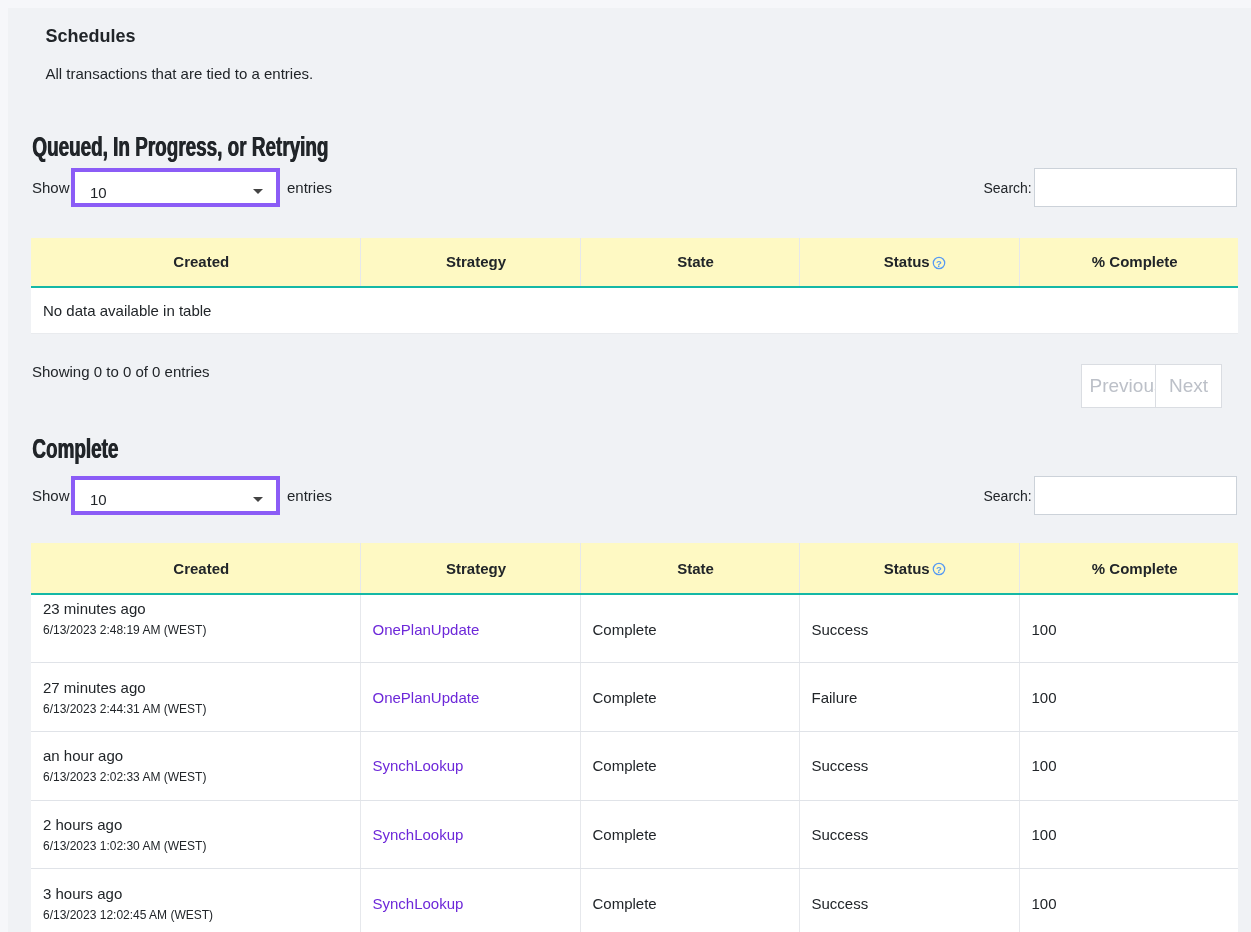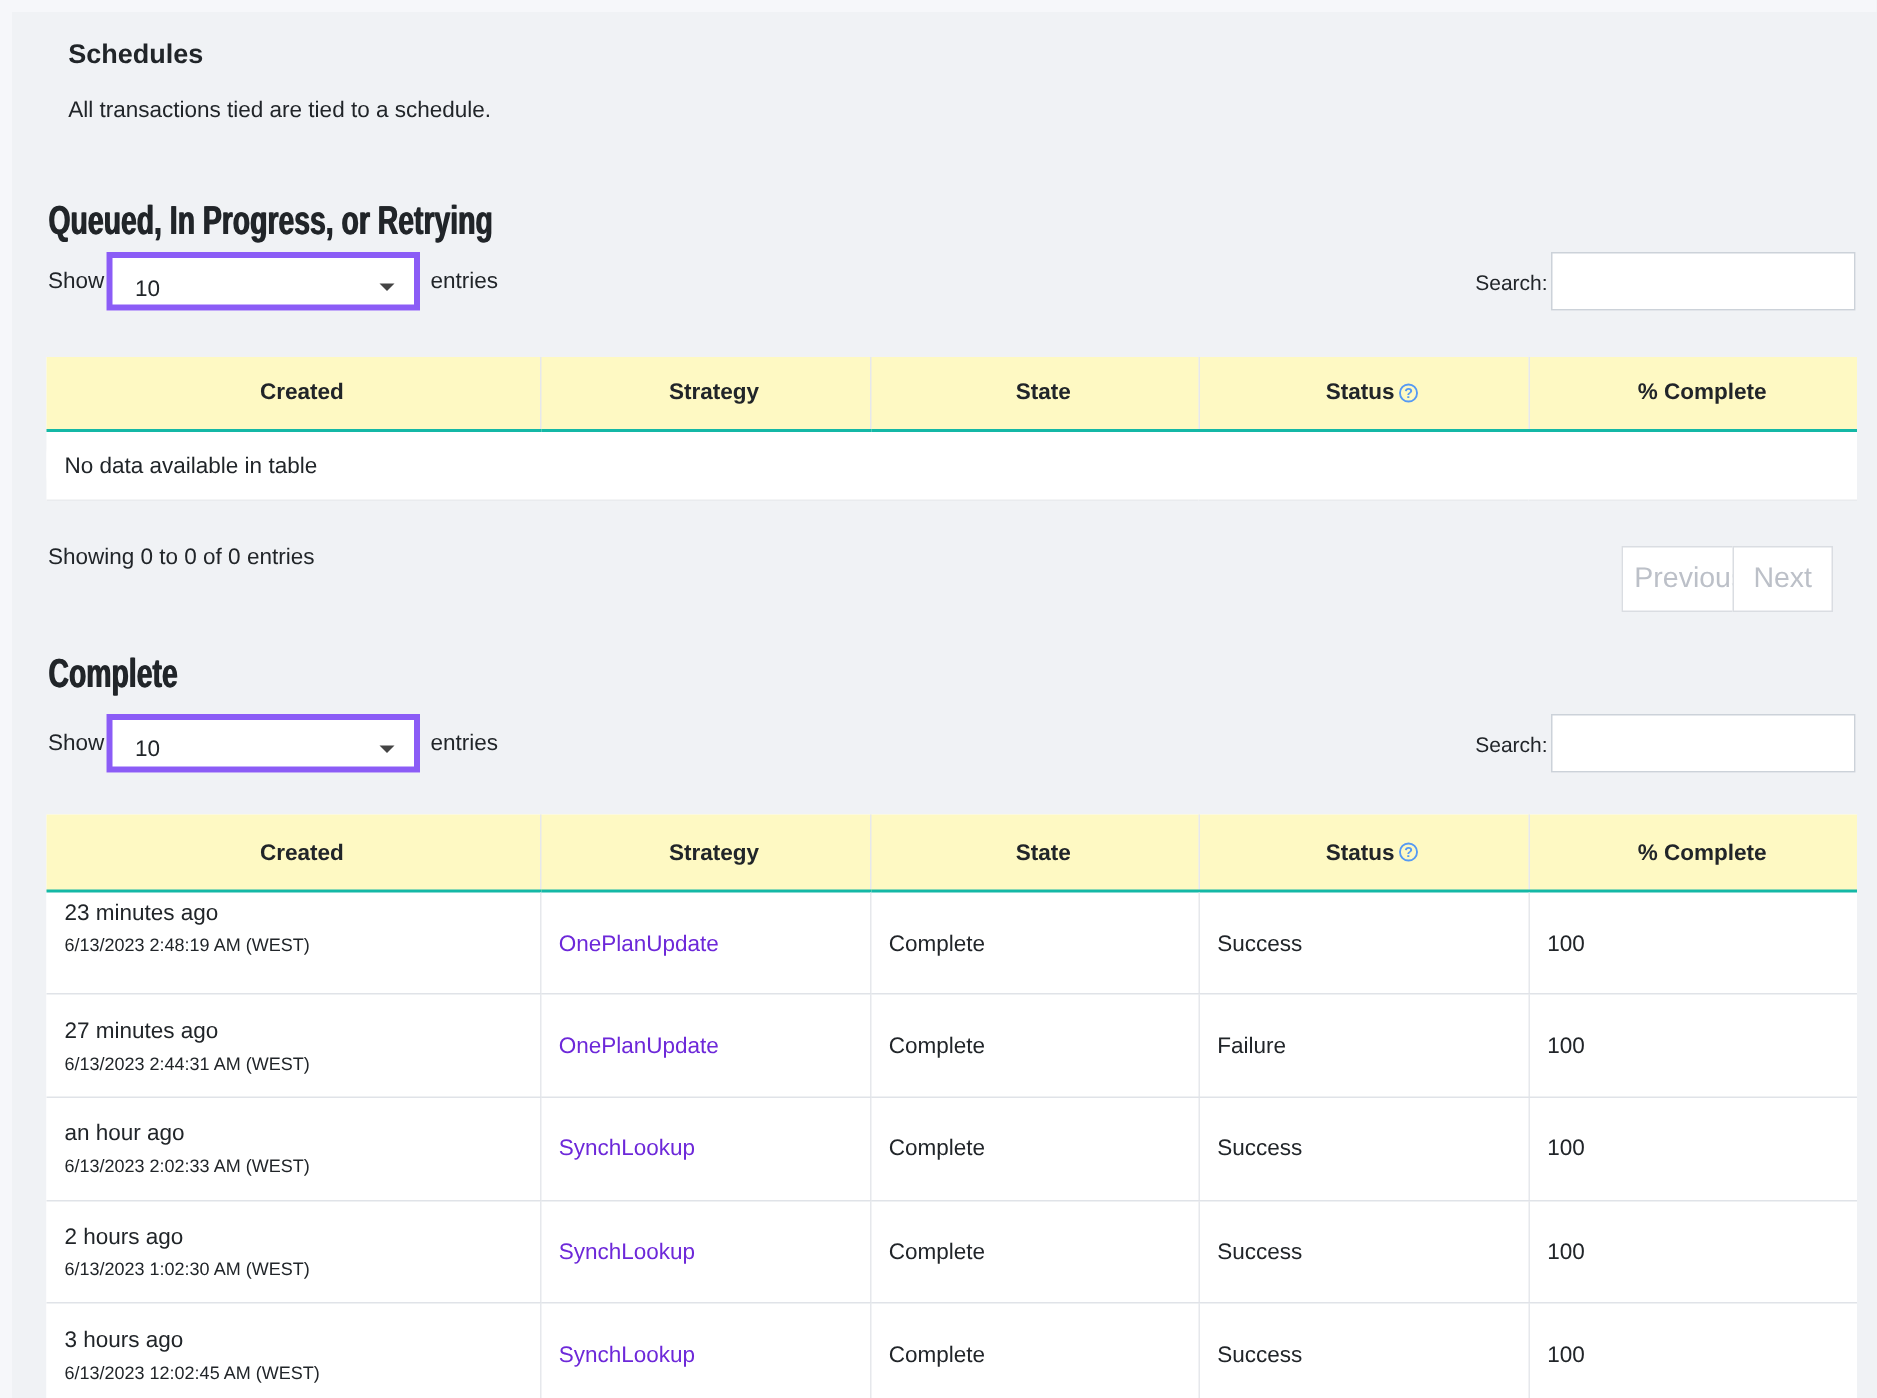--- a/index.html
+++ b/index.html
@@ -35,21 +35,21 @@
      color:#bcc0c8; font-size:19px; text-align:center; line-height:42px; }
   .prev { left:0; width:91px; }
   .next { left:74px; width:67px; }
 </style>
 </head>
 <body>
 <div class="strip-top"></div>
 <div class="strip-left"></div>
 
 <div class="abs h-sched">Schedules</div>
-<div class="abs subtitle">All transactions tied are tied to a schedule.</div>
+<div class="abs subtitle">All transactions that are tied to a entries.</div>
 
 <div class="abs h-queued"><span class="h-big" style="display:inline-block">Queued, In Progress, or Retrying</span></div>
 
 <div class="abs lbl" style="left:32px; top:180px;">Show</div>
 <div class="abs selbox" style="left:71px; top:168px;">
     <span class="val">10</span>
     <span class="arr"></span>
   </div>
 <div class="abs lbl" style="left:287px; top:180px;">entries</div>
 <div class="abs" style="left:983.5px; top:181px; font-size:14px; line-height:14px;">Search:</div>

